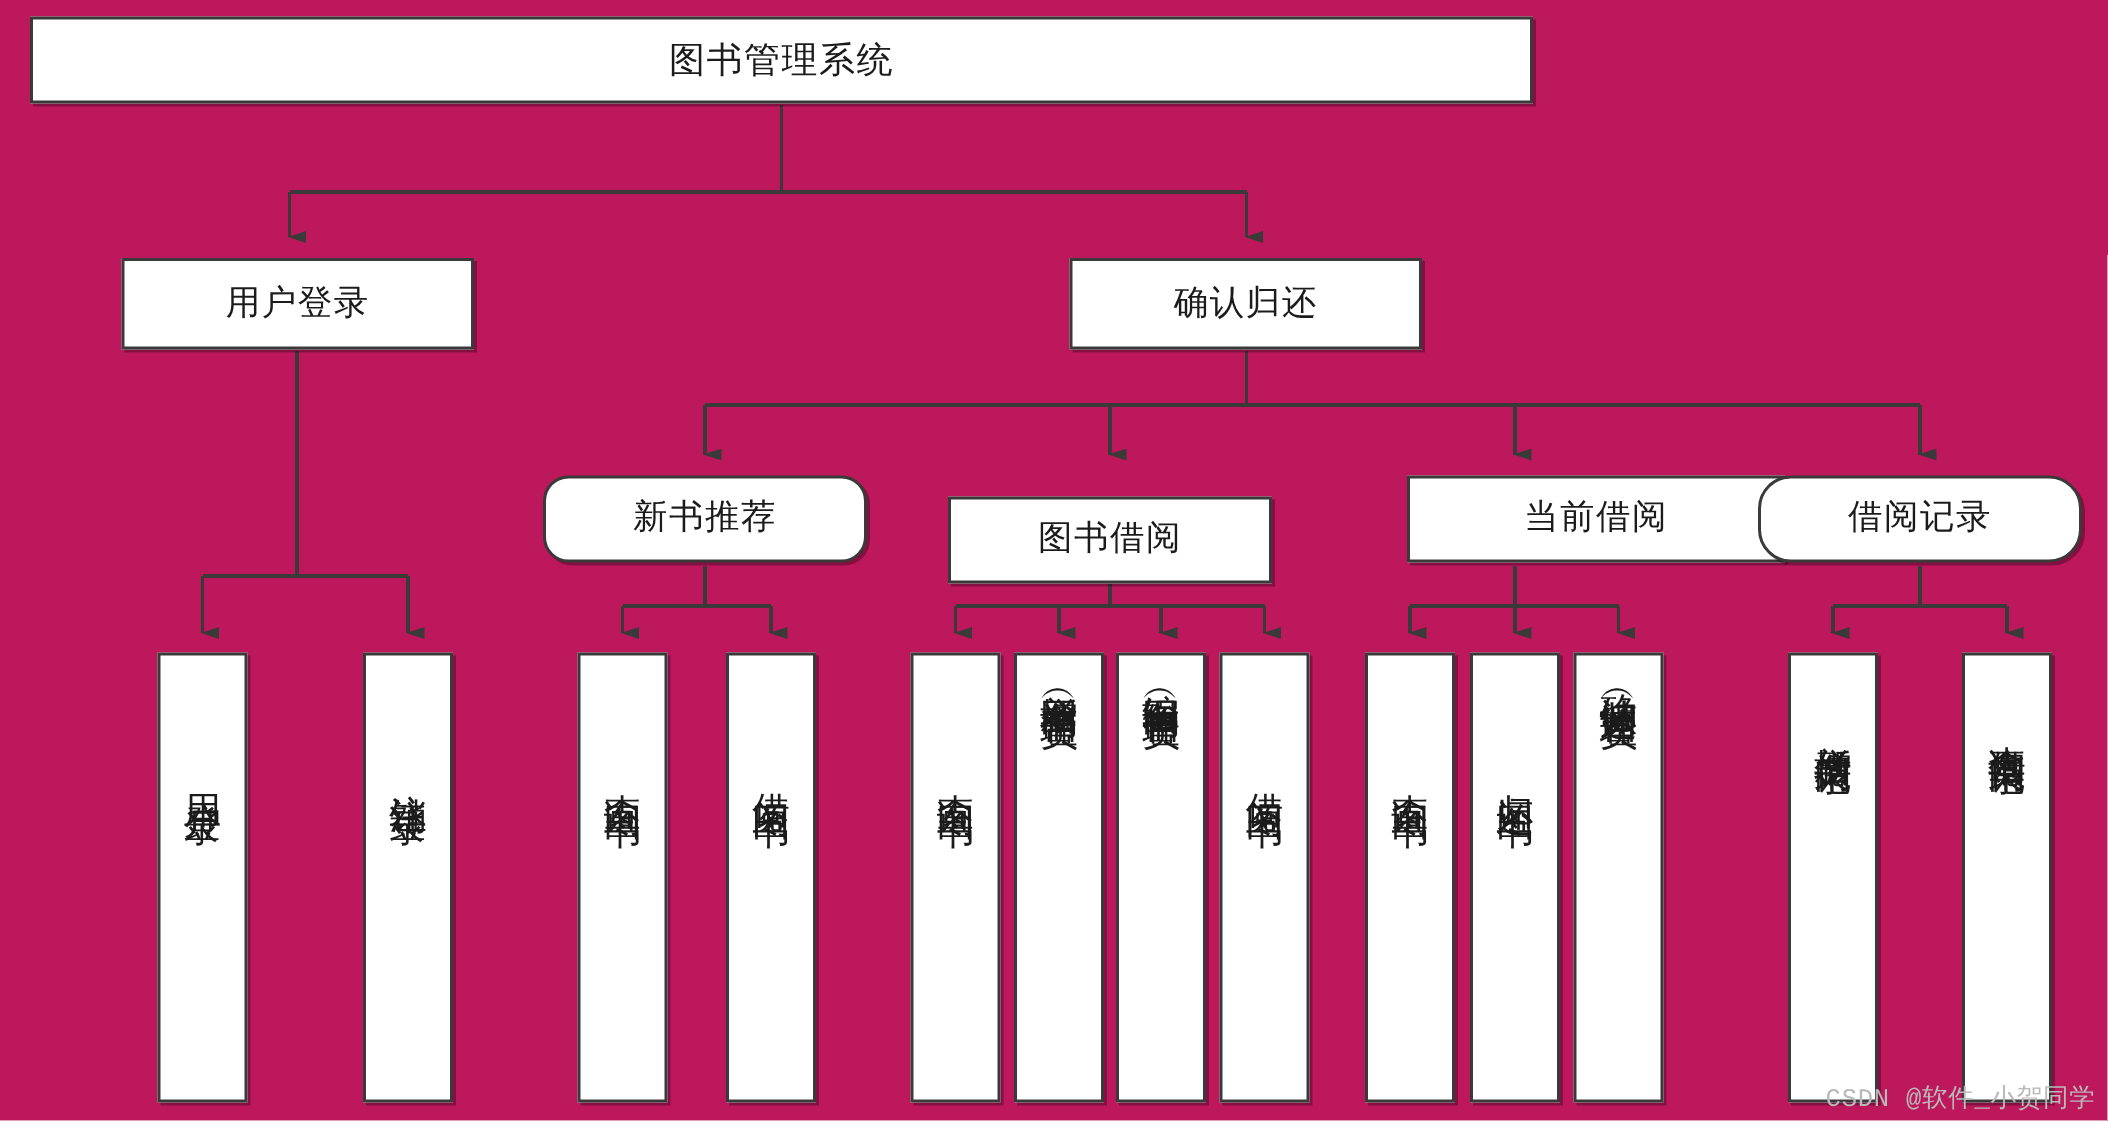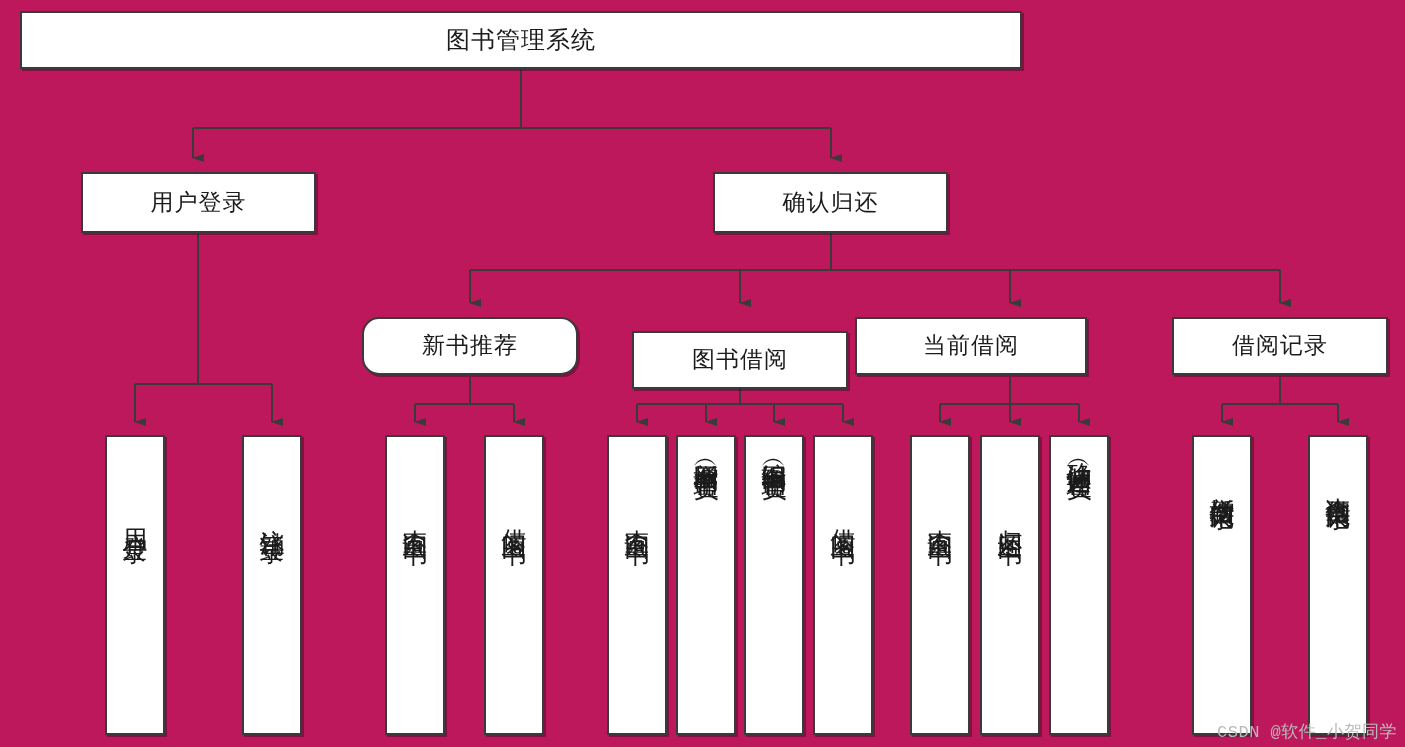--- a/index.html
+++ b/index.html
@@ -139,24 +139,24 @@
   <div class="node horiz" style="left:713px; top:172px; width:235px; height:61px;">
     <span class="label">确认归还</span>
   </div>
 
   <div class="node horiz" style="left:362px; top:317px; width:216px; height:58px;border-radius:17px;">
     <span class="label">新书推荐</span>
   </div>
   <div class="node horiz" style="left:632px; top:331px; width:216px; height:58px;">
     <span class="label">图书借阅</span>
   </div>
-  <div class="node horiz" style="left:855px; top:317px; width:232px; height:58px;">
+  <div class="node horiz" style="left:938px; top:317px; width:252px; height:58px;">
     <span class="label">当前借阅</span>
   </div>
-  <div class="node horiz" style="left:1172px; top:317px; width:216px; height:58px;">
+  <div class="node horiz" style="left:1172px; top:317px; width:216px; height:58px;border-radius:22px;">
     <span class="label">借阅记录</span>
   </div>
 
   <div class="node vert" style="left:105px; top:435px; width:60px; height:300px; padding-top:72px;">
     <span class="label">用户登录</span>
   </div>
   <div class="node vert" style="left:242px; top:435px; width:60px; height:300px; padding-top:72px;">
     <span class="label">注销登录</span>
   </div>
 

